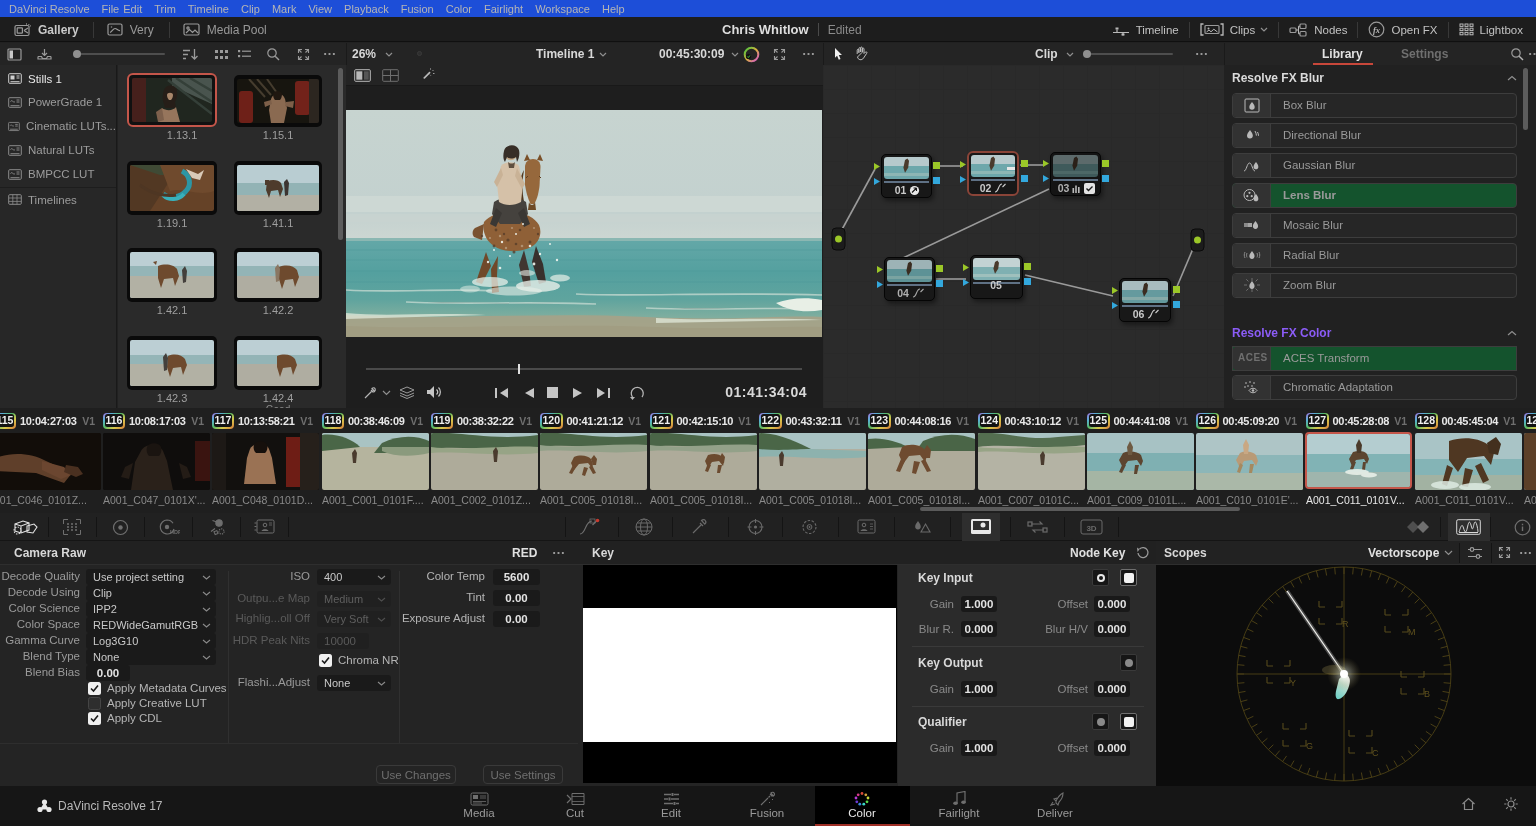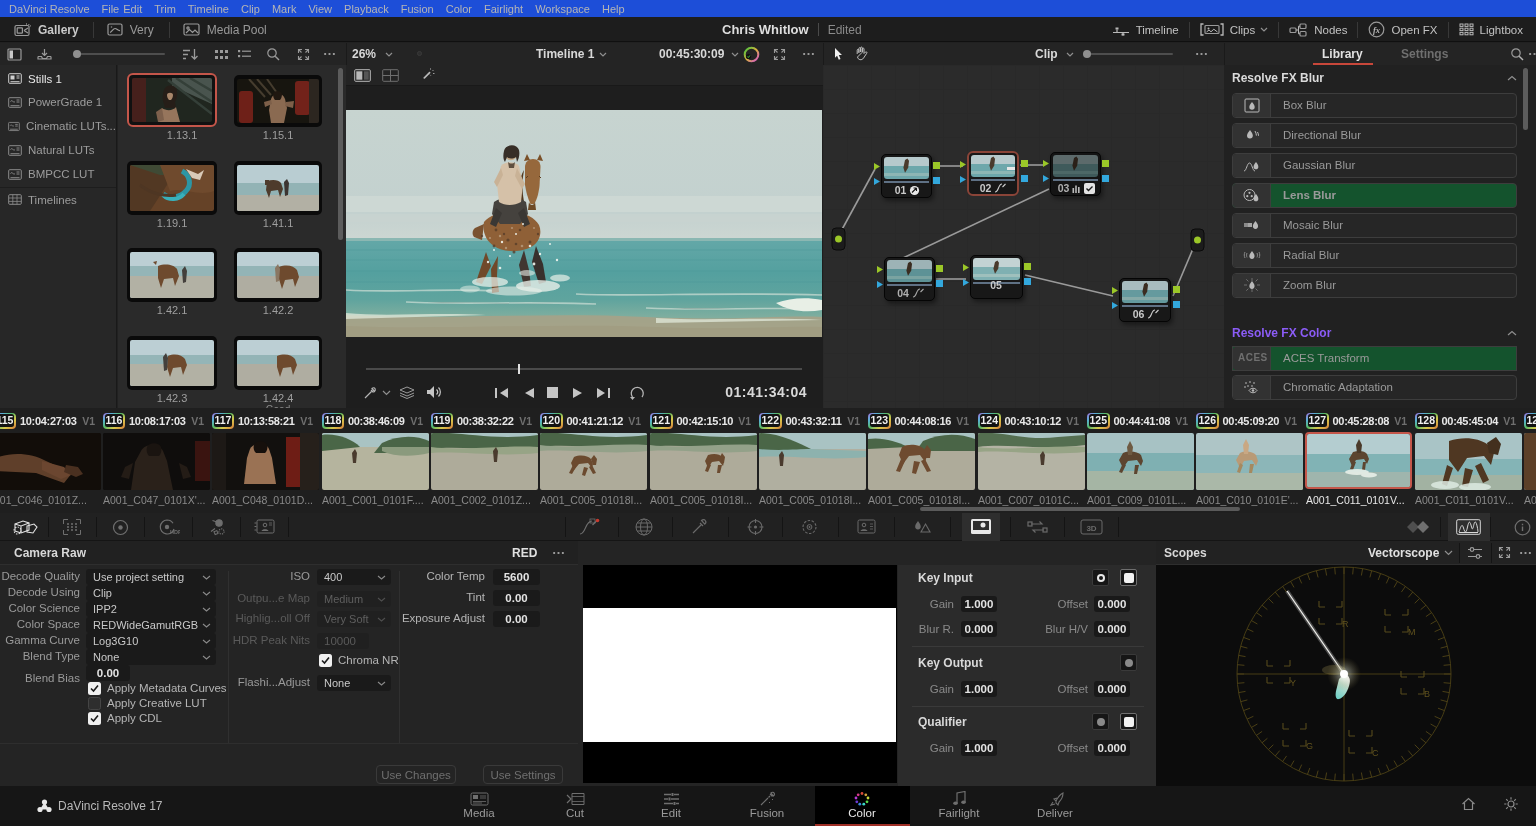--- a/index.html
+++ b/index.html
@@ -1234,21 +1234,21 @@
           <path d="M1 1l3.5 3L8 1" stroke="#8a8a8a" fill="none" stroke-width="1.1"></path>
         </svg></div>
  <div class="flabel" style="left:0;top:93px;width:80px;">Gamma Curve</div>
       <div class="fdrop" style="left:86px;top:92px;width:130px;">Log3G10<svg width="9" height="5" viewBox="0 0 9 5">
           <path d="M1 1l3.5 3L8 1" stroke="#8a8a8a" fill="none" stroke-width="1.1"></path>
         </svg></div>
  <div class="flabel" style="left:0;top:109px;width:80px;">Blend Type</div>
       <div class="fdrop" style="left:86px;top:108px;width:130px;">None<svg width="9" height="5" viewBox="0 0 9 5">
           <path d="M1 1l3.5 3L8 1" stroke="#8a8a8a" fill="none" stroke-width="1.1"></path>
         </svg></div>
- <div class="flabel" style="left:0;top:131px;width:80px;">Blend Bias</div>
+ <div class="flabel" style="left:0;top:125px;width:80px;">Blend Bias</div>
       <div class="fbox" style="left:86px;top:124px;width:44px;">0.00</div>
  <div class="cbx" style="left:88px;top:141px;">
         <svg width="11" height="11" viewBox="0 0 11 11">
           <path d="M2 5.5l2.5 2.5L9 2.5" stroke="#1a1a1a" fill="none" stroke-width="1.6"></path>
         </svg>
       </div>
       <div class="cblab" style="left:107px;top:141px;">Apply Metadata Curves</div>
  <div class="cbe" style="left:88px;top:156px;"></div>
       <div class="cblab" style="left:107px;top:156px;">Apply Creative LUT</div>
  <div class="cbx" style="left:88px;top:171px;">
@@ -1284,20 +1284,28 @@
  <div class="flabel" style="left:395px;top:29px;width:90px;color:#b5b5b5;">Color Temp</div>
       <div class="fbox" style="left:493px;top:28px;width:47px;">5600</div>
  <div class="flabel" style="left:395px;top:50px;width:90px;color:#b5b5b5;">Tint</div>
       <div class="fbox" style="left:493px;top:49px;width:47px;">0.00</div>
  <div class="flabel" style="left:383px;top:71px;width:102px;color:#b5b5b5;">Exposure Adjust</div>
       <div class="fbox" style="left:493px;top:70px;width:47px;">0.00</div>
  <div class="abs" style="left:376px;top:224px;width:80px;height:19px;border:1px solid #3a3a3a;border-radius:4px;color:#6f6f6f;font-size:11.5px;text-align:center;line-height:19px;">Use Changes</div>
  <div class="abs" style="left:483px;top:224px;width:80px;height:19px;border:1px solid #3a3a3a;border-radius:4px;color:#6f6f6f;font-size:11.5px;text-align:center;line-height:19px;">Use Settings</div>
 </div>
 <div class="abs" id="keypanel" style="left:578px;top:541px;width:578px;height:245px;background:#242424;">
+ <div class="phead">
+        <span class="ptitle">Key</span>
+        <span style="position:absolute;left:492px;top:5px;color:#e0e0e0;font-size:12px;font-weight:bold;">Node Key</span>
+ <svg style="position:absolute;left:558px;top:5px;" width="14" height="14" viewBox="0 0 14 14">
+          <path d="M3.5 3A5 5 0 1 1 2 7" fill="none" stroke="#9a9a9a" stroke-width="1.3"></path>
+          <path d="M1 1.5l2.5 1.8L1.5 6z" fill="#9a9a9a"></path>
+        </svg>
+      </div>
  <div class="abs" style="left:5px;top:24px;width:314px;height:218px;background:#000;"></div>
  <div class="abs" style="left:5px;top:67px;width:313px;height:134px;background:#fff;"></div>
  <div class="abs" style="left:320px;top:24px;width:258px;height:221px;background:#2b2b2b;">
   <div class="abs" style="left:20px;top:6px;color:#d8d8d8;font-size:12px;font-weight:bold;">Key Input</div>
   <div class="abs" style="left:194px;top:4px;width:17px;height:17px;background:#161616;border:1px solid #3a3a3a;border-radius:2px;">
           <div style="position:absolute;left:3.5px;top:3.5px;width:8px;height:8px;border-radius:50%;background:#e8e8e8;">
             <div style="position:absolute;left:2px;top:2px;width:4px;height:4px;border-radius:50%;background:#161616;"></div>
           </div>
         </div>
   <div class="abs" style="left:222px;top:4px;width:17px;height:17px;background:#161616;border:1px solid #6f6f6f;border-radius:2px;">

